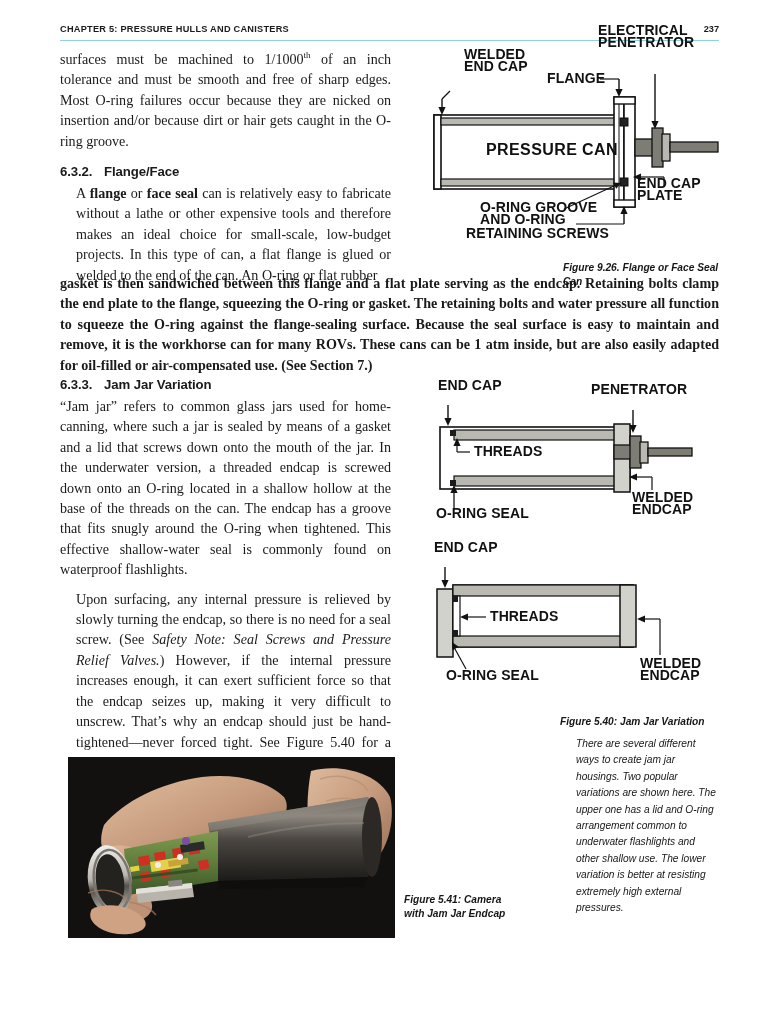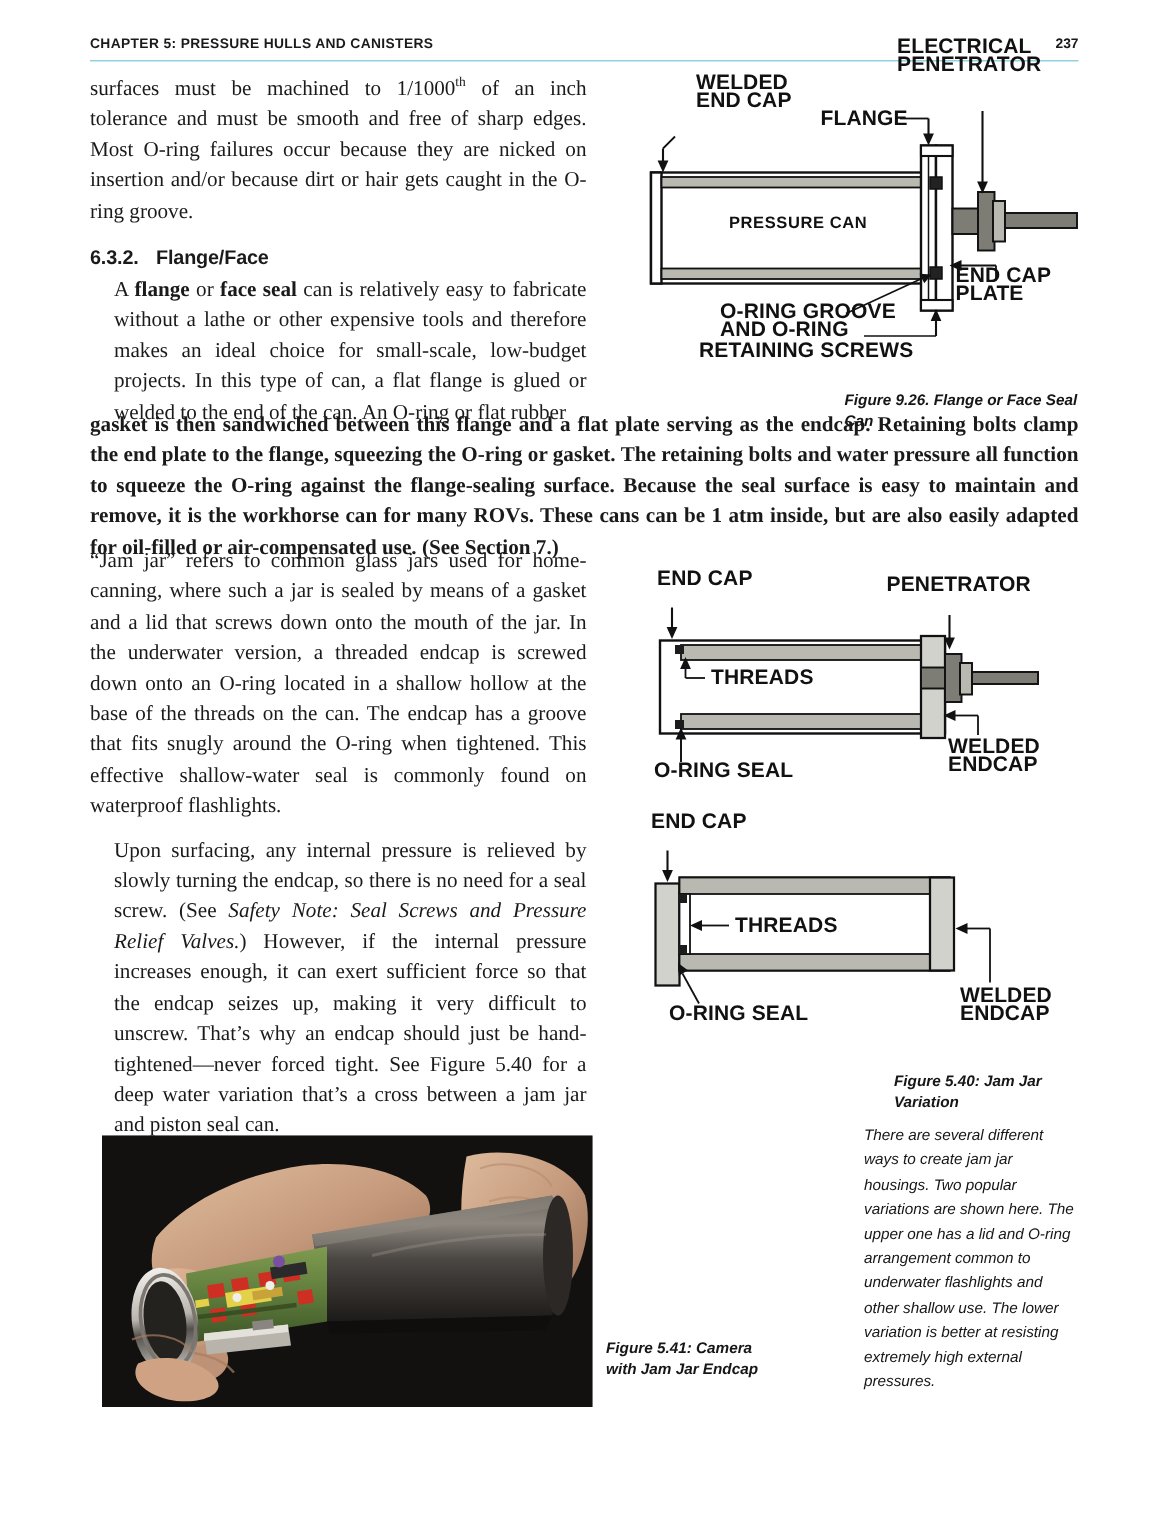--- a/index.html
+++ b/index.html
@@ -111,20 +111,21 @@
     <h3 class="sec"><span class="secnum">6.3.2.</span><span>Flange/Face</span></h3>
 
     <p class="body last"><span>A </span><span class="b">flange</span><span> or </span><span class="b">face seal</span><span> can is relatively easy to fabricate without a lathe or other expensive tools and therefore makes an ideal choice for small-scale, low-budget projects. In this type of can, a flat flange is glued or welded to the end of the can. An O-ring or flat rubber</span></p>
   </div>
 
   <div class="col-wide" style="top:273px;">
     <p class="body">gasket is then sandwiched between this flange and a flat plate serving as the endcap. Retaining bolts clamp the end plate to the flange, squeezing the O-ring or gasket. The retaining bolts and water pressure all function to squeeze the O-ring against the flange-sealing surface. Because the seal surface is easy to maintain and remove, it is the workhorse can for many ROVs. These cans can be 1 atm inside, but are also easily adapted for oil-filled or air-compensated use. (See Section 7.)</p>
   </div>
 
   <div class="col-narrow" style="top:364px;">
+    <h3 class="sec"><span class="secnum">6.3.3.</span><span>Jam Jar Variation</span></h3>
 
     <p class="body">“Jam jar” refers to common glass jars used for home-canning, where such a jar is sealed by means of a gasket and a lid that screws down onto the mouth of the jar. In the underwater version, a threaded endcap is screwed down onto an O-ring located in a shallow hollow at the base of the threads on the can. The endcap has a groove that fits snugly around the O-ring when tightened. This effective shallow-water seal is commonly found on waterproof flashlights.</p>
 
     <p class="body last"><span>Upon surfacing, any internal pressure is relieved by slowly turning the endcap, so there is no need for a seal screw. (See </span><span class="i">Safety Note: Seal Screws and Pressure Relief Valves.</span><span>) However, if the internal pressure increases enough, it can exert sufficient force so that the endcap seizes up, making it very difficult to unscrew. That’s why an endcap should just be hand-tightened—never forced tight. See Figure 5.40 for a deep water variation that’s a cross between a jam jar and piston seal can.</span></p>
   </div>
 
   <div class="diagram" style="left:424px;top:52px;width:310px;height:190px;">
     <svg width="310" height="190" viewBox="0 0 310 190">
 
       <rect x="10" y="63" width="185" height="74" fill="#ffffff" stroke="#111" stroke-width="1.6"></rect>
@@ -171,21 +172,21 @@
       <line x1="200" y1="172" x2="200" y2="160" stroke="#111" stroke-width="1.4"></line>
       <polygon points="200,154 196.4,162 203.6,162" fill="#111"></polygon>
       <line x1="152" y1="172" x2="200" y2="172" stroke="#111" stroke-width="1.1"></line>
     </svg>
 
     <div class="dg-label" style="left:40px;top:-3px;">WELDED
 END CAP</div>
     <div class="dg-label" style="left:174px;top:-27px;">ELECTRICAL
 PENETRATOR</div>
     <div class="dg-label" style="left:123px;top:21px;">FLANGE</div>
-    <div class="dg-label" style="left:62px;top:92px;font-size:11px;letter-spacing:.4px;">PRESSURE CAN</div>
+    <div class="dg-label" style="left:62px;top:92px;font-size:16px;letter-spacing:.4px;">PRESSURE CAN</div>
     <div class="dg-label" style="left:56px;top:150px;">O-RING GROOVE
 AND O-RING</div>
     <div class="dg-label" style="left:42px;top:176px;">RETAINING SCREWS</div>
     <div class="dg-label" style="left:213px;top:126px;">END CAP
 PLATE</div>
   </div>
 
   <div style="position:absolute;left:563px;top:261px;width:160px;" class="figcap">Figure 9.26. Flange or Face Seal Can</div>
 
   <div class="diagram" style="left:428px;top:390px;width:300px;height:140px;">
@@ -263,21 +264,21 @@
     </svg>
 
     <div class="dg-label" style="left:6px;top:-14px;">END CAP</div>
     <div class="dg-label" style="left:62px;top:55px;">THREADS</div>
     <div class="dg-label" style="left:18px;top:114px;">O-RING SEAL</div>
     <div class="dg-label" style="left:212px;top:102px;">WELDED
 ENDCAP</div>
   </div>
 
   <div style="position:absolute;left:560px;top:715px;width:160px;">
-    <div class="figcap" style="margin-bottom:7px;margin-left:36px;">Figure 5.40: Jam Jar Variation</div>
+    <div class="figcap" style="margin-bottom:7px;">Figure 5.40: Jam Jar Variation</div>
     <div class="figbody">There are several different ways to create jam jar housings. Two popular variations are shown here. The upper one has a lid and O-ring arrangement common to underwater flashlights and other shallow use. The lower variation is better at resisting extremely high external pressures.</div>
   </div>
 
   <div class="photo-wrap">
     <div class="credit">Image courtesy of Harry Bohm</div>
     <div class="photo">
       <svg width="327" height="181" viewBox="0 0 327 181">
         <defs>
           <linearGradient id="tube" x1="0" y1="0" x2="0" y2="1">
             <stop offset="0" stop-color="#6a655f"></stop>

